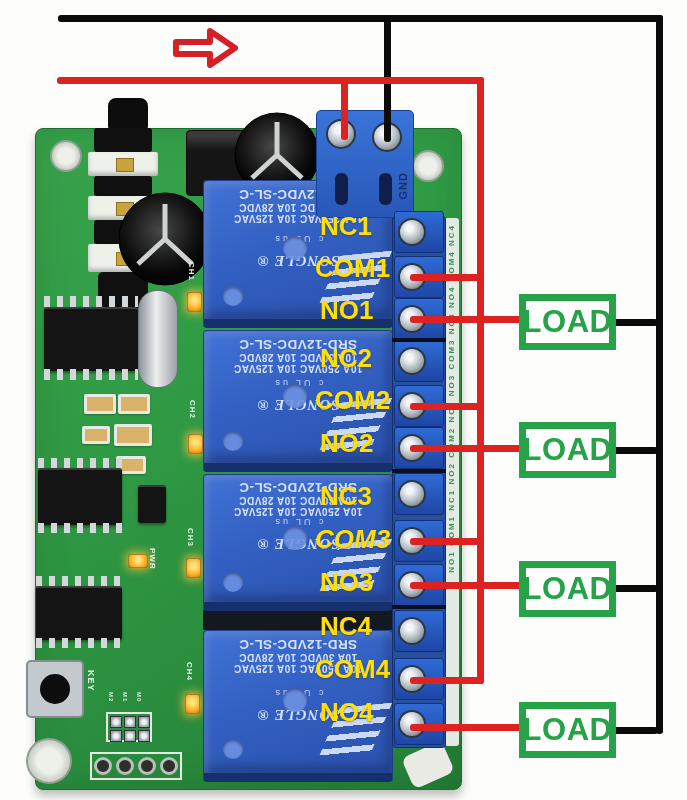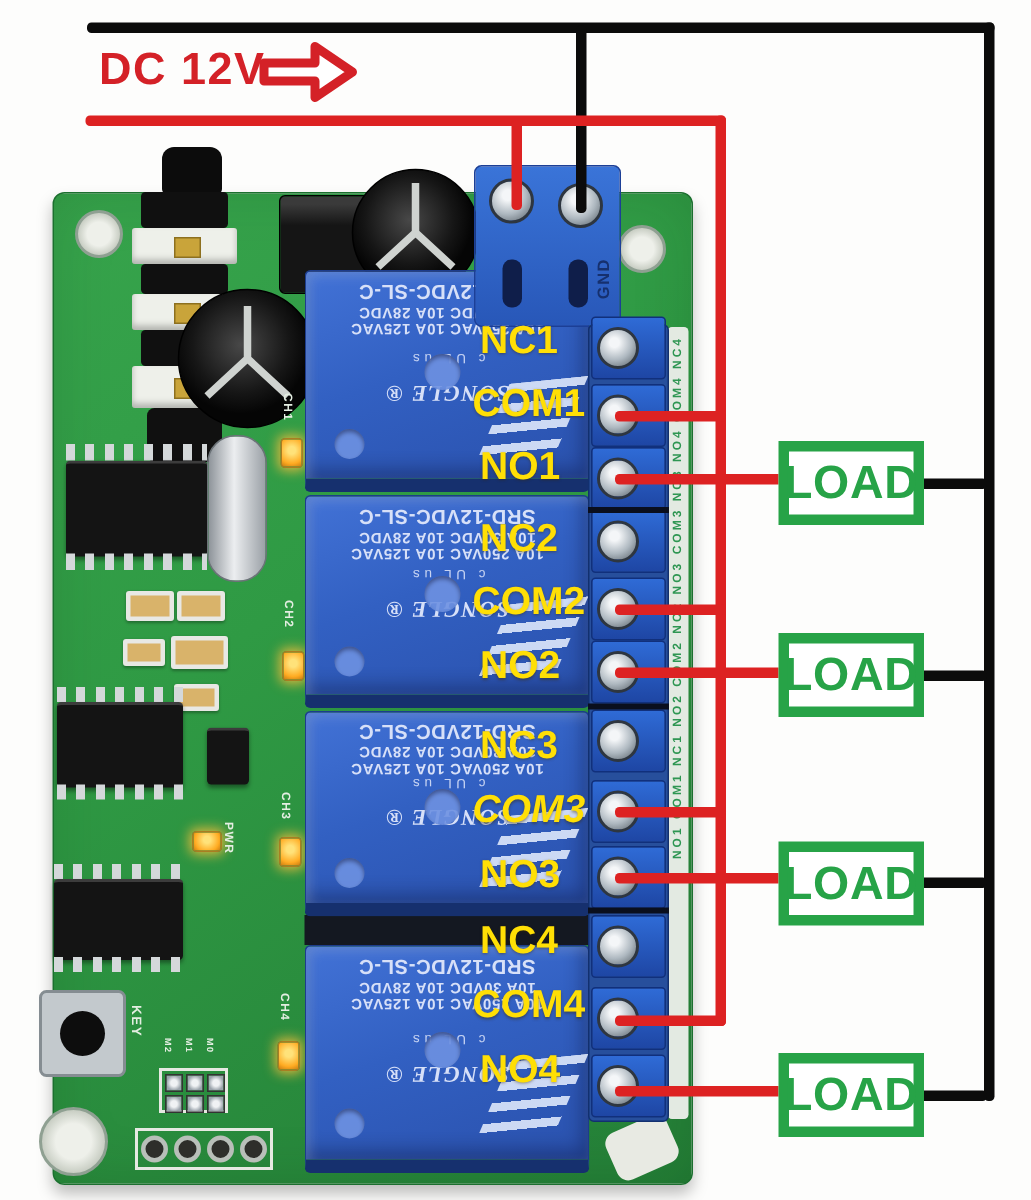--- a/index.html
+++ b/index.html
@@ -299,21 +299,20 @@
   <div class="wire red" style="left:341px;top:80px;width:7px;height:60px;"></div>
   <div class="wire red" style="left:410px;top:274px;width:74px;height:7px;"></div>
   <div class="wire red" style="left:410px;top:403px;width:74px;height:7px;"></div>
   <div class="wire red" style="left:410px;top:538px;width:74px;height:7px;"></div>
   <div class="wire red" style="left:410px;top:677px;width:74px;height:7px;"></div>
   <div class="wire red" style="left:410px;top:316px;width:112px;height:7px;"></div>
   <div class="wire red" style="left:410px;top:445px;width:112px;height:7px;"></div>
   <div class="wire red" style="left:410px;top:582px;width:112px;height:7px;"></div>
   <div class="wire red" style="left:410px;top:724px;width:112px;height:7px;"></div>
 
-  <div class="supply">DC 12V</div>
   <svg class="supply-arrow" width="68" height="44">
     <polygon points="4,16 38,16 38,5 63,22 38,39 38,28 4,28" fill="#ffffff" stroke="#d42127" stroke-width="6" stroke-linejoin="round"></polygon>
   </svg>
 
   <div class="loadbox" style="top:294px;">LOAD</div>
   <div class="loadbox" style="top:422px;">LOAD</div>
   <div class="loadbox" style="top:561px;">LOAD</div>
   <div class="loadbox" style="top:702px;">LOAD</div>
 
   <span class="ylabel" style="left:320px;top:212px;">NC1</span>

